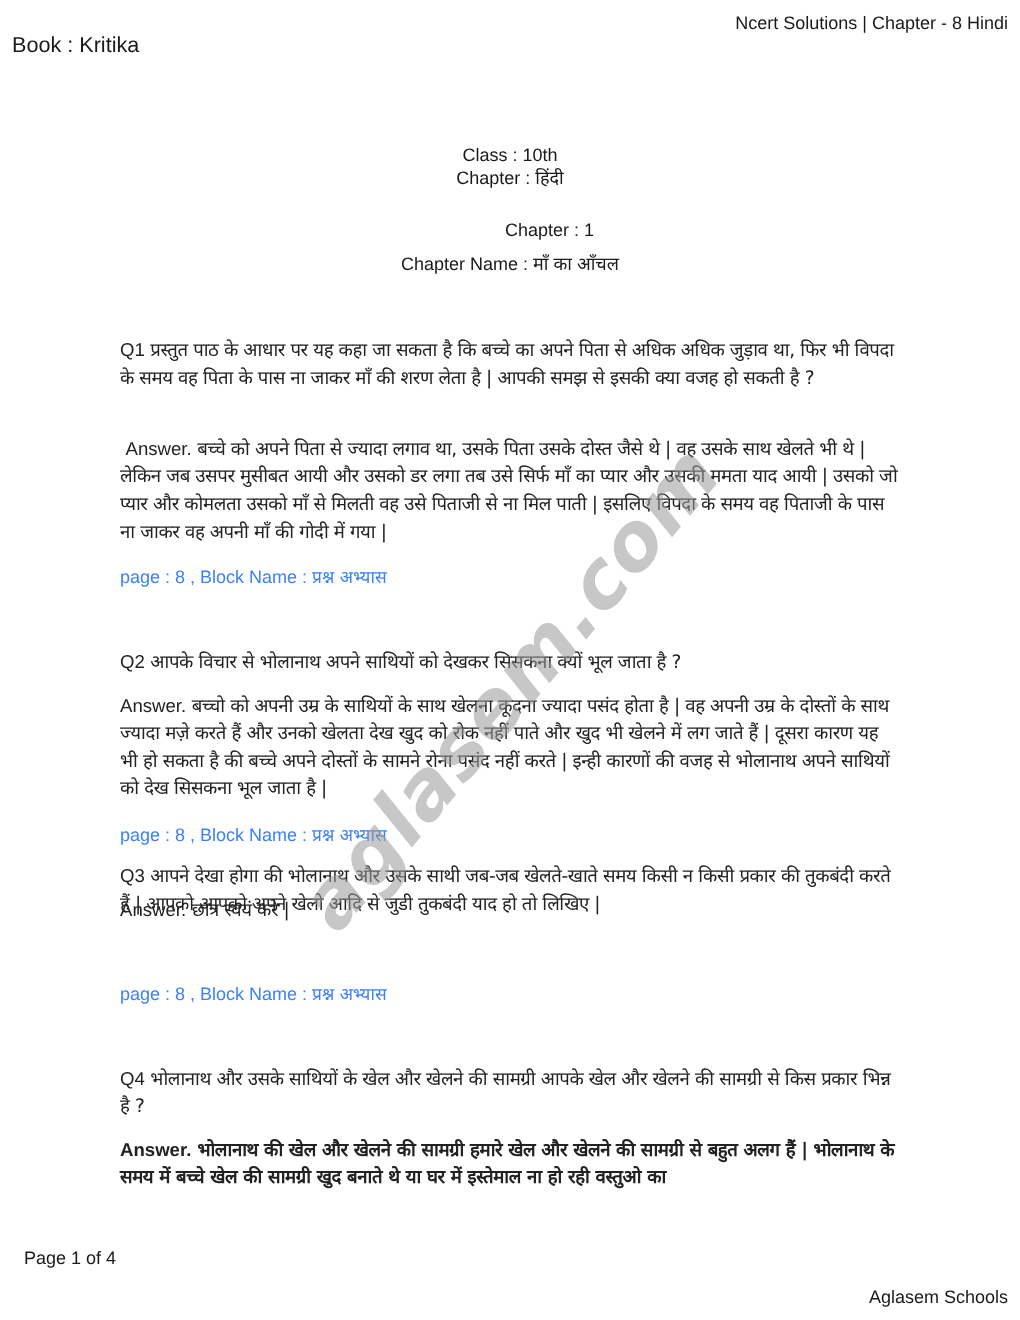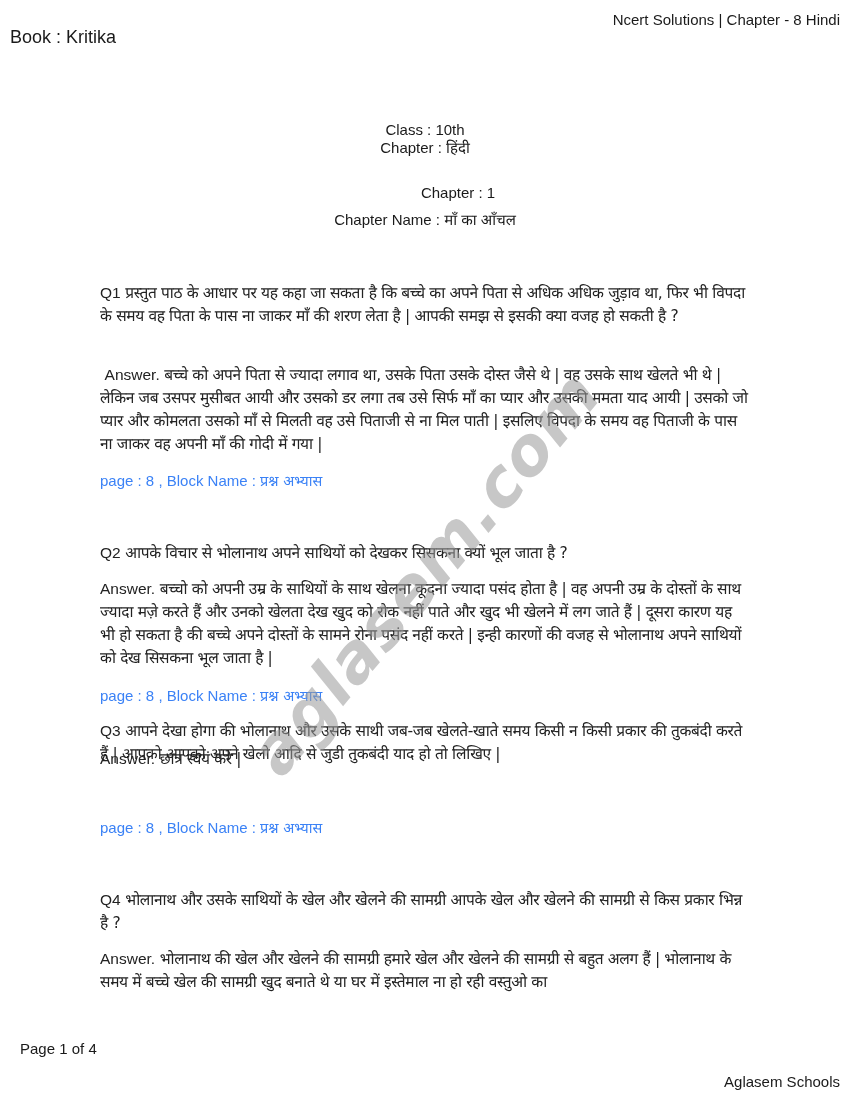--- a/index.html
+++ b/index.html
@@ -81,21 +81,21 @@
   <span>छात्र स्वयं करे |</span>
 </div>
 <div class="blk" style="top:817px;">
   <span>page : 8 , Block Name : </span><span class="hi">प्रश्न अभ्यास</span>
 </div>
 
 <div class="para" style="top:888px;">
   <span class="lat">Q4</span>
   <span>भोलानाथ और उसके साथियों के खेल और खेलने की सामग्री आपके खेल और खेलने की सामग्री से किस प्रकार भिन्न है ?</span>
 </div>
-<div class="para" style="top:947px;">
+<div class="para" style="top:947px;font-weight:bold;">
   <span class="lat">Answer.</span>
   <span> भोलानाथ की खेल और खेलने की सामग्री हमारे खेल और खेलने की सामग्री से बहुत अलग हैं | भोलानाथ के समय में बच्चे खेल की सामग्री खुद बनाते थे या घर में इस्तेमाल ना हो रही वस्तुओ का</span>
 </div>
 
 <div class="watermark">aglasem.com</div>
 
 <div class="ftr-left">Page 1 of 4</div>
 <div class="ftr-right">Aglasem Schools</div>
 
 </body></html>

